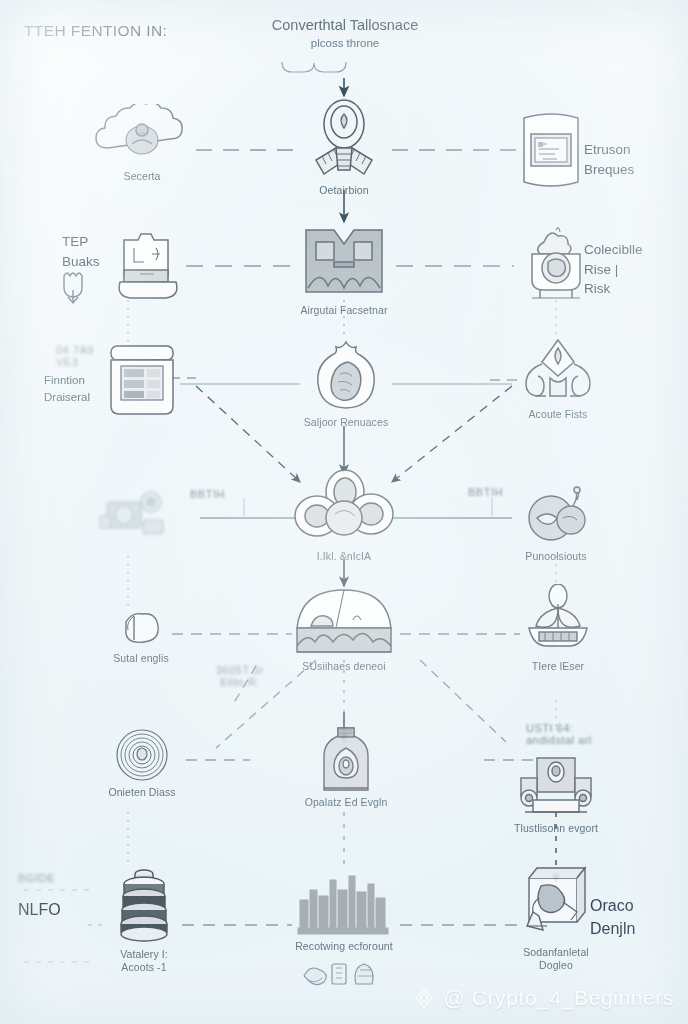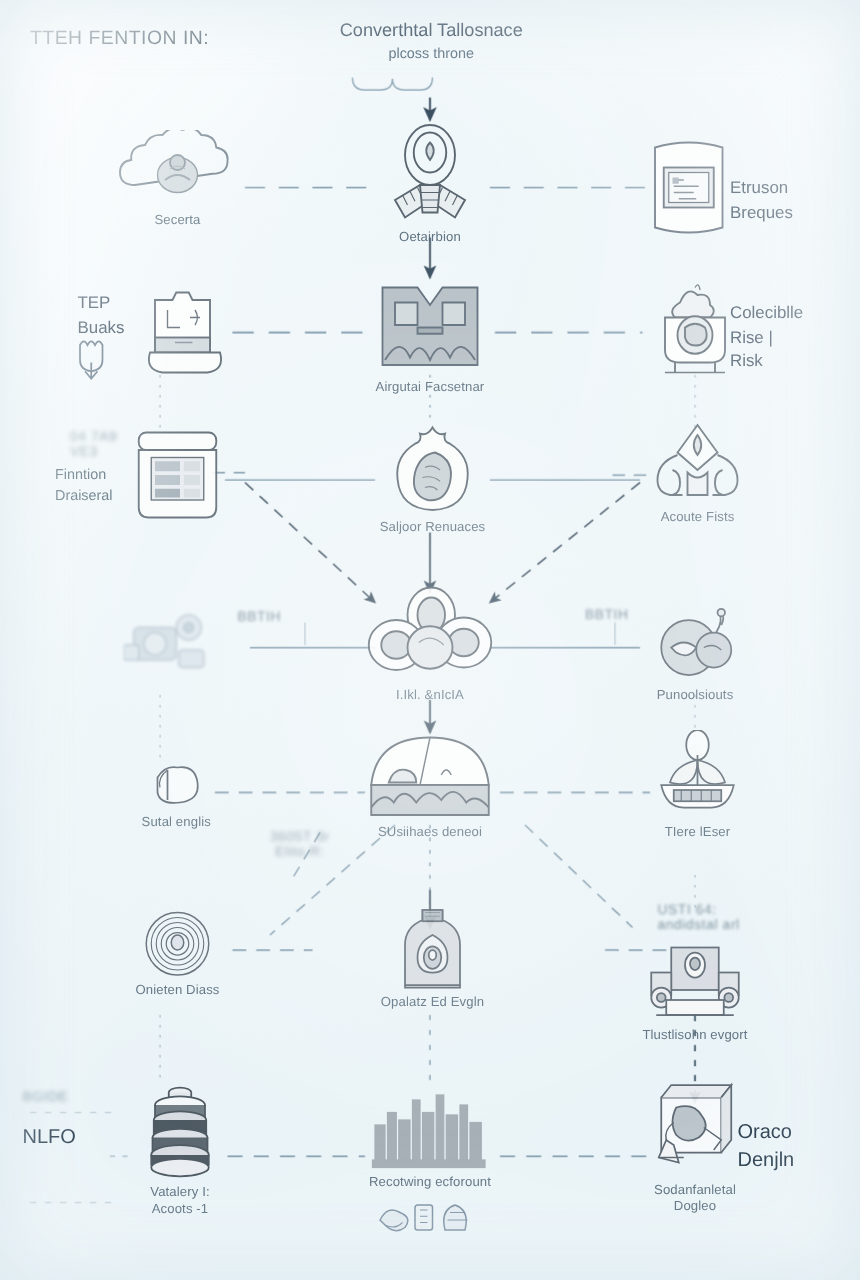--- a/index.html
+++ b/index.html
@@ -524,14 +524,25 @@
     <g fill="none" stroke="#46607a" stroke-width="1.2">
       <path d="M4 20 q6 -12 16 -6 q10 4 4 12 q-8 6 -16 -2z" fill="#dbe5ec"></path>
       <path d="M8 24 q8 4 14 -2" stroke-width=".9"></path>
       <rect x="32" y="8" width="14" height="20" rx="2" fill="#e6eef3"></rect>
       <path d="M36 12 h6 M36 17 h6 M36 22 h6" stroke-width=".8"></path>
       <path d="M56 28 q-4 -16 8 -20 q12 4 8 20z" fill="#dde7ee"></path>
       <path d="M58 20 h16 M60 14 h12" stroke-width=".8"></path>
     </g>
   </svg>
 
+  <div class="watermark">
+    <span class="wm-diamond">
+      <svg width="22" height="22" viewBox="0 0 22 22">
+        <g fill="none" stroke="#ffffff" stroke-width="1.4" opacity=".9">
+          <path d="M11 2 L19 11 L11 20 L3 11z"></path>
+          <path d="M11 7 L15 11 L11 15 L7 11z"></path>
+        </g>
+      </svg>
+    </span>
+    <span>@ Crypto_4_Beginners</span>
+  </div>
 
 </div>
 
 </body></html>

